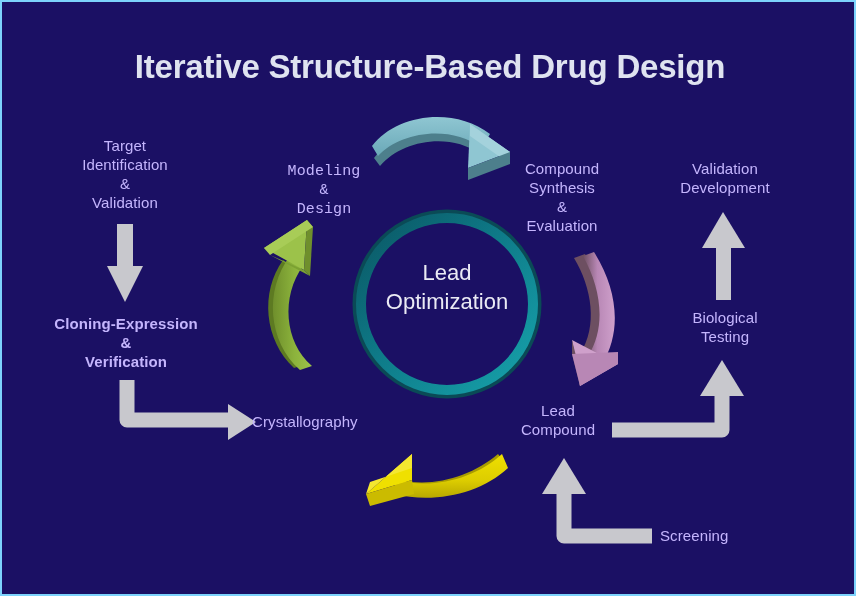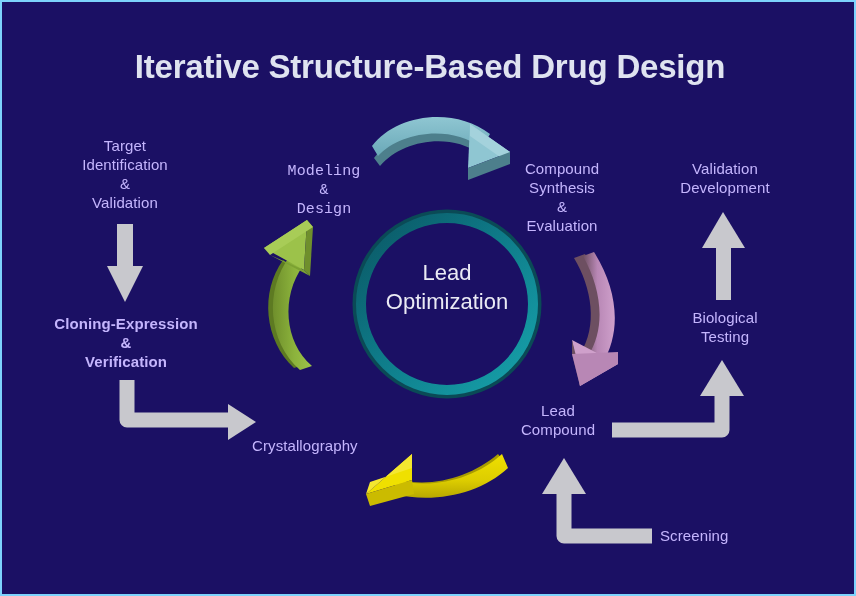--- a/index.html
+++ b/index.html
@@ -53,21 +53,21 @@
     width: 210px;
     text-align: center;
     color: #eaeaf4;
     font-size: 22px;
     line-height: 29px;
     white-space: pre-line;
   }
   
   #lbl-target        { left:  48px; top: 134px; width: 150px; }
   #lbl-cloning       { left:  38px; top: 312px; width: 172px; font-weight: bold; }
-  #lbl-crystal       { left: 250px; top: 410px; width: 134px; text-align: left; margin-top: 24px; }
+  #lbl-crystal       { left: 250px; top: 410px; width: 134px; text-align: left; }
   #lbl-modeling      { left: 262px; top: 160px; width: 120px; font-family: Liberation Mono, monospace; }
   #lbl-compound      { left: 500px; top: 157px; width: 120px; }
   #lbl-leadcomp      { left: 500px; top: 399px; width: 112px; }
   #lbl-preclinical   { left: 658px; top: 157px; width: 130px; }
   #lbl-biological    { left: 665px; top: 306px; width: 116px; }
   #lbl-screening     { left: 658px; top: 524px; width: 110px; text-align: left; }
 </style>
 </head>
 <body>
 

